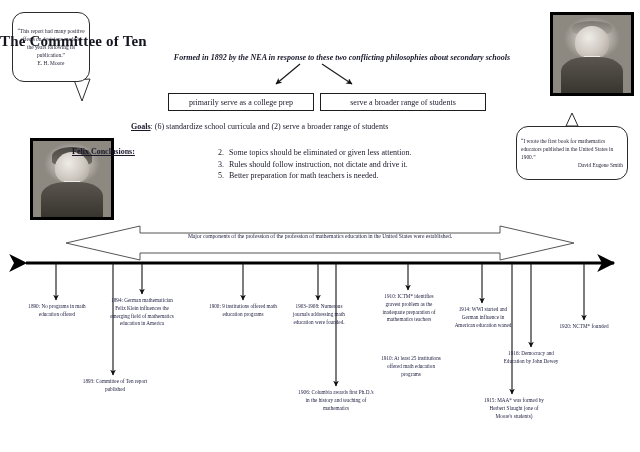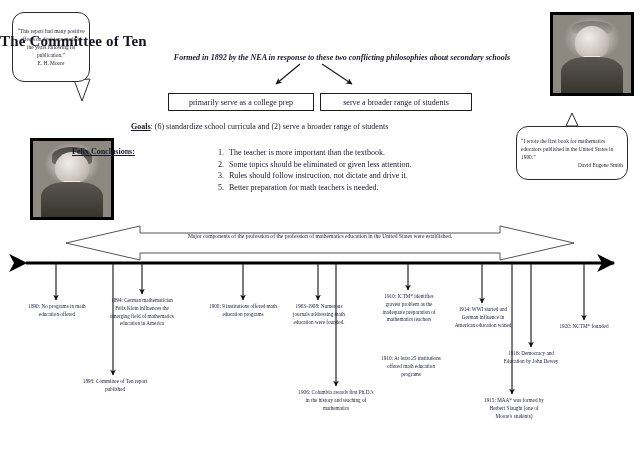--- a/index.html
+++ b/index.html
@@ -173,32 +173,31 @@
       <span class="sig" style="text-align:right">David Eugene Smith</span>
     </div>
   </div>
 
   <div class="title">The Committee of Ten</div>
   <div class="subtitle">Formed in 1892 by the NEA in response to these two conflicting philosophies about secondary schools</div>
 
   <div class="philbox" style="left:168px;top:93px;width:146px;height:17px;">
     <span>primarily serve as a college prep</span>
   </div>
-  <div class="philbox" style="left:320px;top:93px;width:152px;height:17px;">
+  <div class="philbox" style="left:320px;top:93px;width:166px;height:17px;">
     <span>serve a broader range of students</span>
   </div>
 
   <div class="goals">
     <u>Goals</u><span>:  (6) standardize school curricula and (2) serve a broader range of students</span>
   </div>
 
   <div class="mc">
     <span class="mc-label">Felix Conclusions:</span>
     <ul class="mc-list">
-      <li><span class="num">1.</span><span>The teacher is more important than the textbook.</span></li>
       <li><span class="num">2.</span><span>Some topics should be eliminated or given less attention.</span></li>
       <li><span class="num">3.</span><span>Rules should follow instruction, not dictate and drive it.</span></li>
       <li><span class="num">5.</span><span>Better preparation for math teachers is needed.</span></li>
     </ul>
   </div>
 
   <div class="banner-text">Major components of the profession of the profession of mathematics education in the United States were established.</div>
 
   <div class="evt" style="left:24px;top:303px;width:66px;">1890: No programs in math education offered</div>
 

